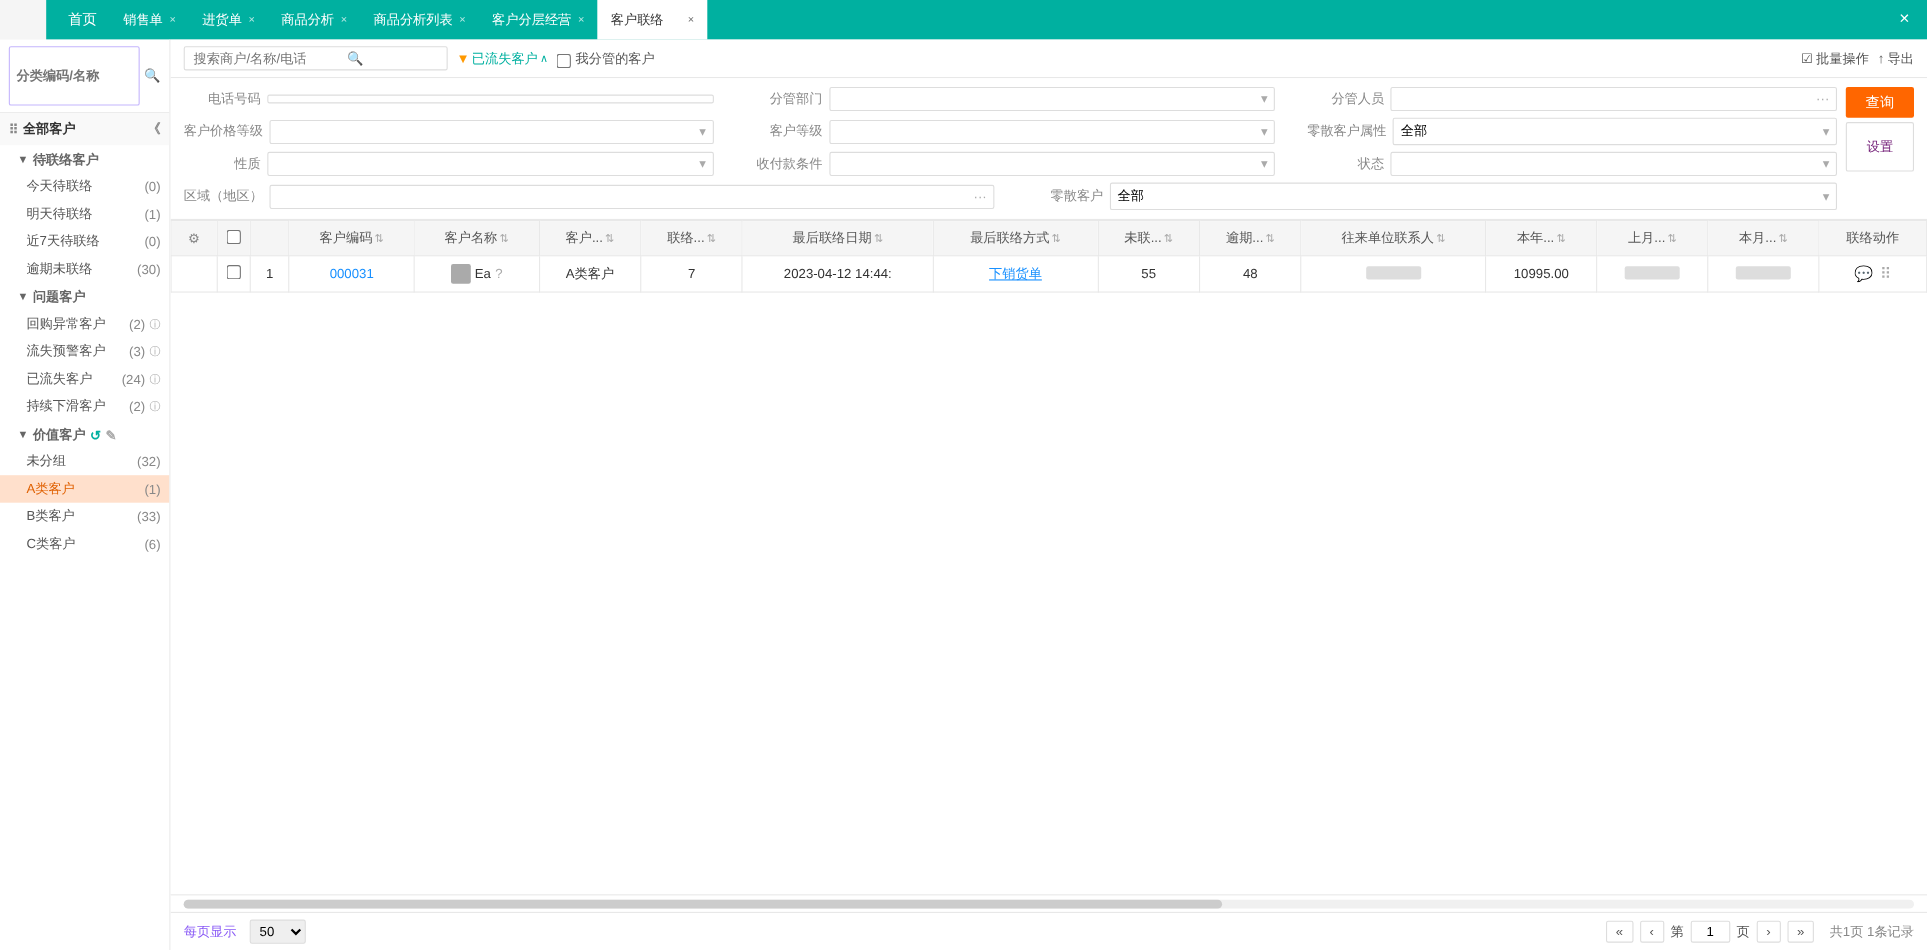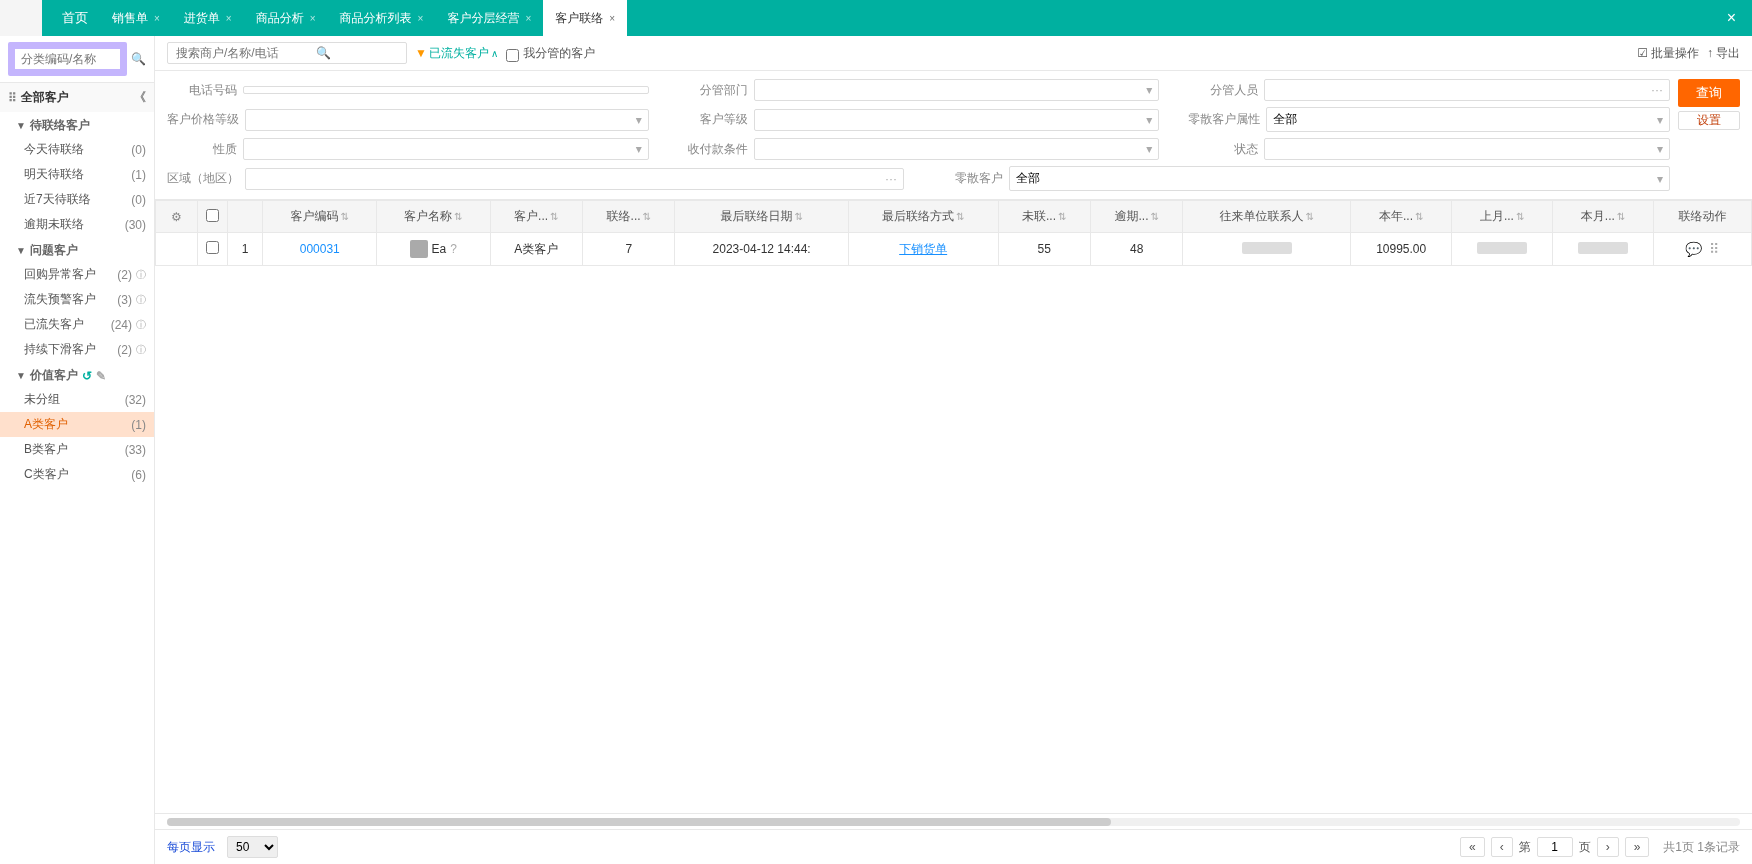--- a/index.html
+++ b/index.html
@@ -21,20 +21,21 @@
       height: 36px;
       padding: 0 12px;
       color: white;
       cursor: pointer;
       font-size: 13px;
       white-space: nowrap;
     }
     .nav-tab.active {
       background: white;
       color: #333;
+      gap: 16px;
     }
     .nav-tab .close-btn {
       margin-left: 6px;
       font-size: 10px;
       cursor: pointer;
       opacity: 0.7;
     }
     .nav-home {
       color: white;
       font-size: 13px;
@@ -65,26 +66,27 @@
       overflow-y: auto;
       flex-shrink: 0;
     }
     .sidebar-search {
       display: flex;
       align-items: center;
       padding: 6px 8px;
       border-bottom: 1px solid #e8e8e8;
     }
     .sidebar-search input {
-      border: 7px solid #c4b5fd;
-      border-radius: 2px;
-      padding: 3px 6px;
+      border: 1px solid #c4b5fd;
+      border-radius: 2px;
+      padding: 19px 6px;
       font-size: 12px;
       width: 100%;
       outline: none;
+      font-weight: bold;
     }
     .sidebar-search .search-icon {
       margin-left: 4px;
       color: #00b0a0;
       cursor: pointer;
     }
     .sidebar-section-header {
       display: flex;
       align-items: center;
       padding: 6px 8px;
@@ -242,24 +244,24 @@
       border: none;
       border-radius: 2px;
       padding: 5px 18px;
       cursor: pointer;
       font-size: 13px;
     }
     .settings-btn {
       border: 1px solid #ddd;
       background: white;
       border-radius: 2px;
-      padding: 0 12px;
-      cursor: pointer;
-      font-size: 12px;
-      color: #c2410c;
+      padding: 13px 12px;
+      cursor: pointer;
+      font-size: 12px;
+      color: #701a75;
     }
     .btn-group {
       display: flex;
       flex-direction: column;
       gap: 4px;
     }
 
     
     .table-container {
       flex: 1;
@@ -301,21 +303,21 @@
     
     .bottom-bar {
       background: white;
       border-top: 1px solid #e8e8e8;
       padding: 6px 12px;
       display: flex;
       align-items: center;
       gap: 12px;
       flex-shrink: 0;
     }
-    .page-size-label { color: #1d4ed8; }
+    .page-size-label { color: #8b5cf6; }
     .page-size-select {
       border: 1px solid #ddd;
       border-radius: 2px;
       padding: 2px 4px;
       font-size: 12px;
       cursor: pointer;
     }
     .pagination {
       margin-left: auto;
       display: flex;

